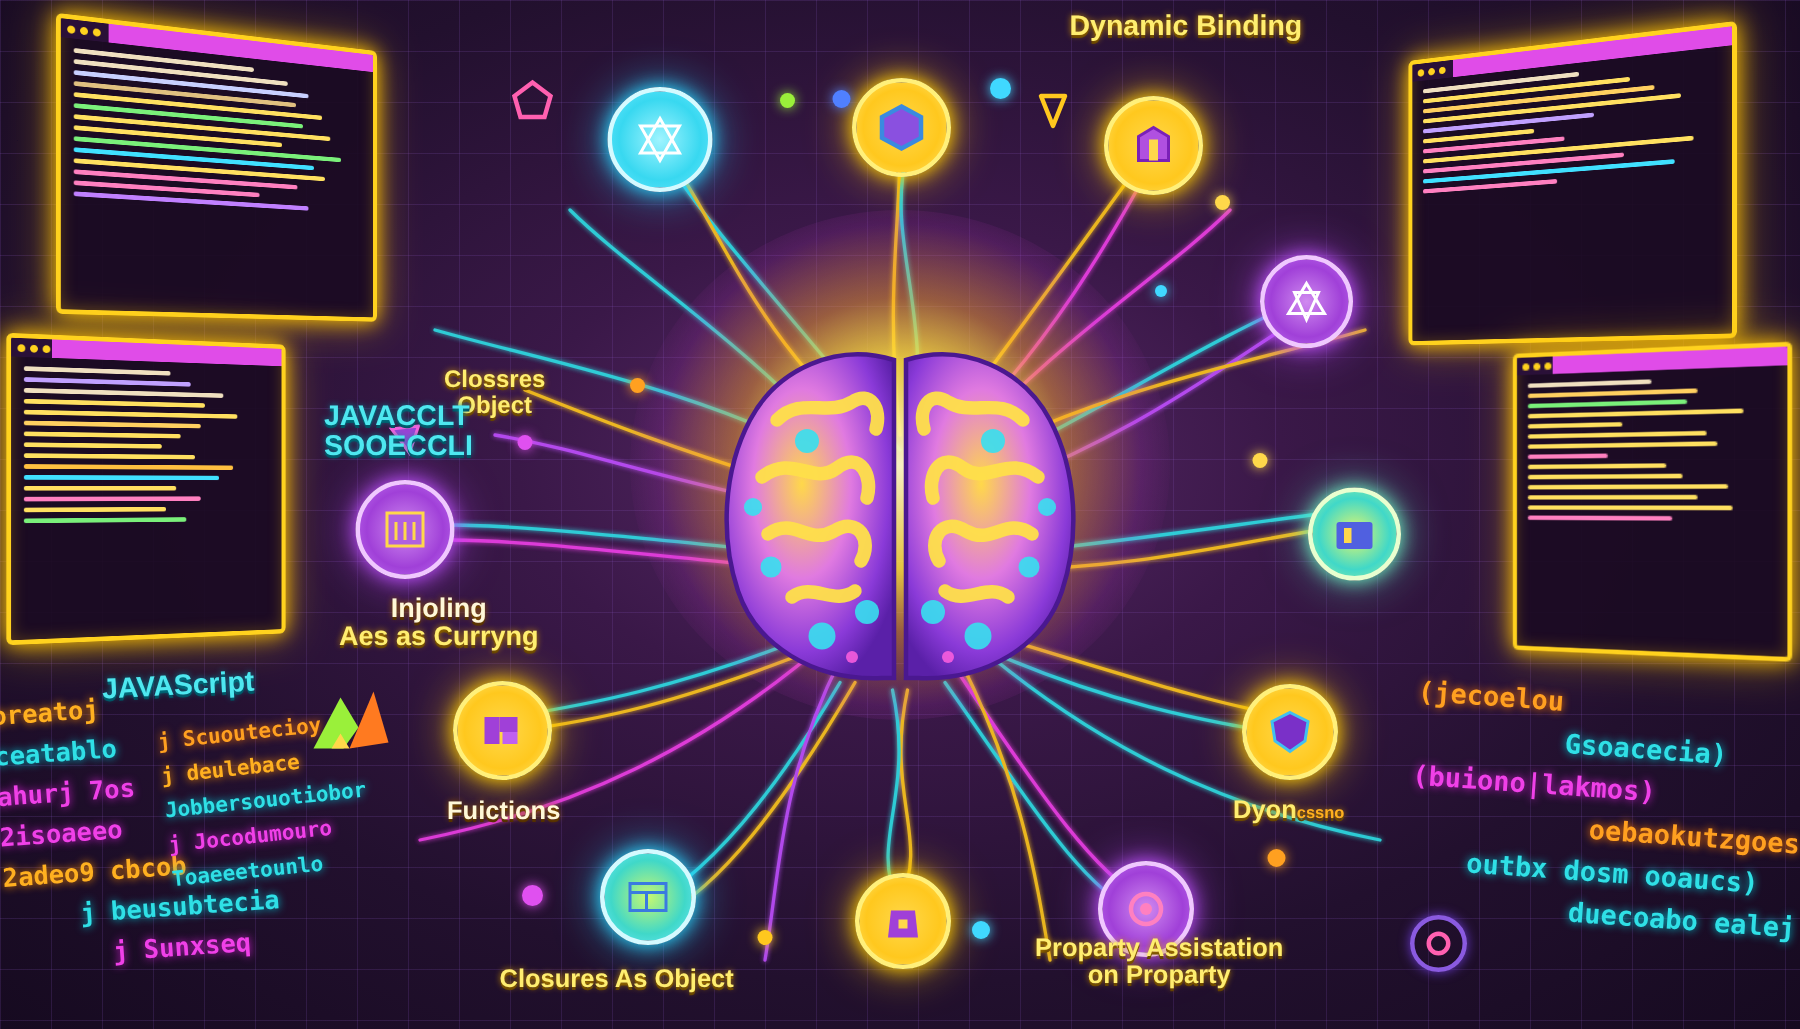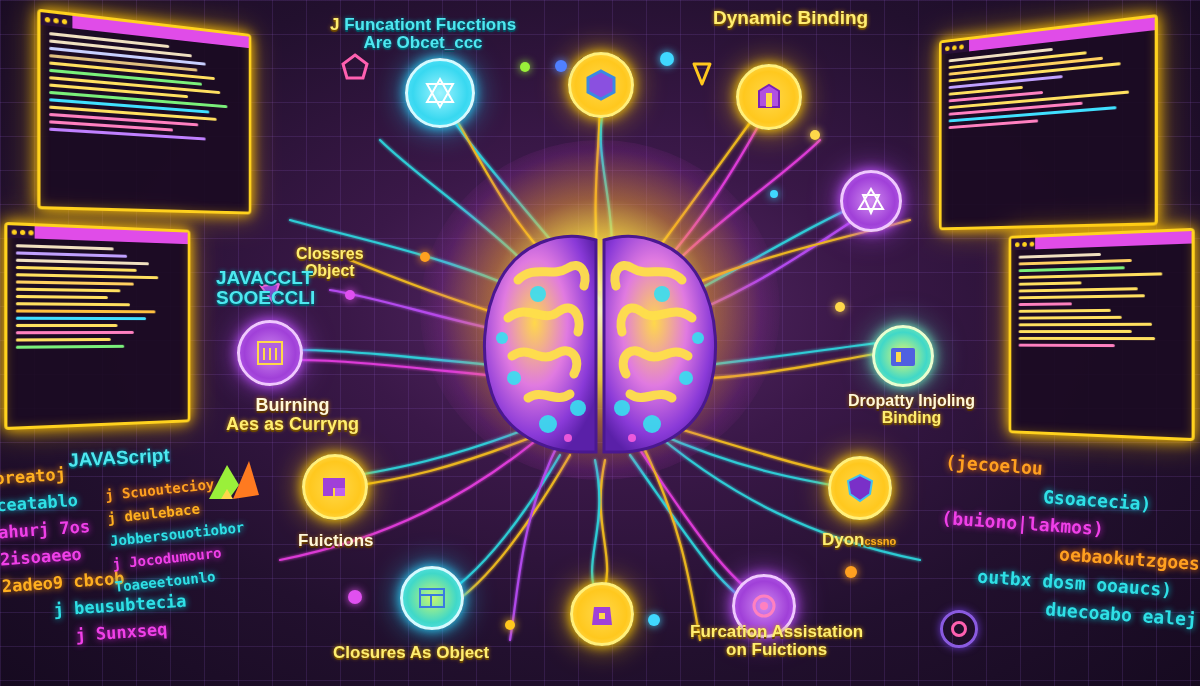--- a/index.html
+++ b/index.html
@@ -373,53 +373,44 @@
   <div class="sparkle" style="left:810px;top:130px;width:10px;height:10px;background:#ffd84a;box-shadow:0 0 8px #ffd84a"></div>
   <div class="sparkle" style="left:835px;top:302px;width:10px;height:10px;background:#ffd84a;box-shadow:0 0 8px #ffd84a"></div>
   <div class="sparkle" style="left:348px;top:590px;width:14px;height:14px;background:#e050f0;box-shadow:0 0 8px #e050f0"></div>
   <div class="sparkle" style="left:505px;top:620px;width:10px;height:10px;background:#ffc81e;box-shadow:0 0 8px #ffc81e"></div>
   <div class="sparkle" style="left:648px;top:614px;width:12px;height:12px;background:#40d8ff;box-shadow:0 0 8px #40d8ff"></div>
   <div class="sparkle" style="left:845px;top:566px;width:12px;height:12px;background:#ffa020;box-shadow:0 0 8px #ffa020"></div>
   <div class="sparkle" style="left:420px;top:252px;width:10px;height:10px;background:#ffa020;box-shadow:0 0 8px #ffa020"></div>
   <div class="sparkle" style="left:345px;top:290px;width:10px;height:10px;background:#e050f0;box-shadow:0 0 8px #e050f0"></div>
   <div class="sparkle" style="left:770px;top:190px;width:8px;height:8px;background:#40d8ff;box-shadow:0 0 8px #40d8ff"></div>
 
-  <div class="label" style="left:330px;top:16px;font-size:17px">
-    <span class="lbl-yellow">J</span>
-    <span class="lbl-cyan">Funcationt Fucctions</span><br>
-    <span class="lbl-cyan">Are Obcet_ccc</span>
-  </div>
   <div class="label lbl-yellow" style="left:713px;top:8px;font-size:19px">
     <span>Dynamic Binding</span>
   </div>
   <div class="label" style="left:296px;top:246px;font-size:16px">
     <span class="lbl-yellow">Clossres</span><br>
     <span class="lbl-yellow">Object</span>
   </div>
   <div class="label" style="left:216px;top:268px;font-size:19px;text-align:left">
     <span class="lbl-cyan">JAVACCLT</span><br>
     <span class="lbl-cyan">SOOECCLI</span>
   </div>
   <div class="label" style="left:226px;top:396px;font-size:18px">
-    <span class="lbl-white">Buirning</span><br>
+    <span class="lbl-white">Injoling</span><br>
     <span class="lbl-yellow">Aes as Curryng</span>
-  </div>
-  <div class="label" style="left:848px;top:393px;font-size:16px">
-    <span class="lbl-white">Dropatty Injoling</span><br>
-    <span class="lbl-yellow">Binding</span>
   </div>
   <div class="label lbl-white" style="left:298px;top:532px;font-size:17px">
     <span>Fuictions</span>
   </div>
   <div class="label lbl-yellow" style="left:822px;top:531px;font-size:17px">
     <span>Dyon</span><span style="font-size:11px;color:#ffb020">cssno</span>
   </div>
   <div class="label lbl-yellow" style="left:333px;top:644px;font-size:17px">
     <span>Closures As Object</span>
   </div>
   <div class="label lbl-yellow" style="left:690px;top:623px;font-size:17px">
-    <span>Furcation Assistation</span><br>
-    <span>on Fuictions</span>
+    <span>Proparty Assistation</span><br>
+    <span>on Proparty</span>
   </div>
   <div class="label lbl-cyan" style="left:68px;top:448px;font-size:19px;transform:rotate(-3deg)">
     <span>JAVAScript</span>
   </div>
 </div>
 
 </body></html>

